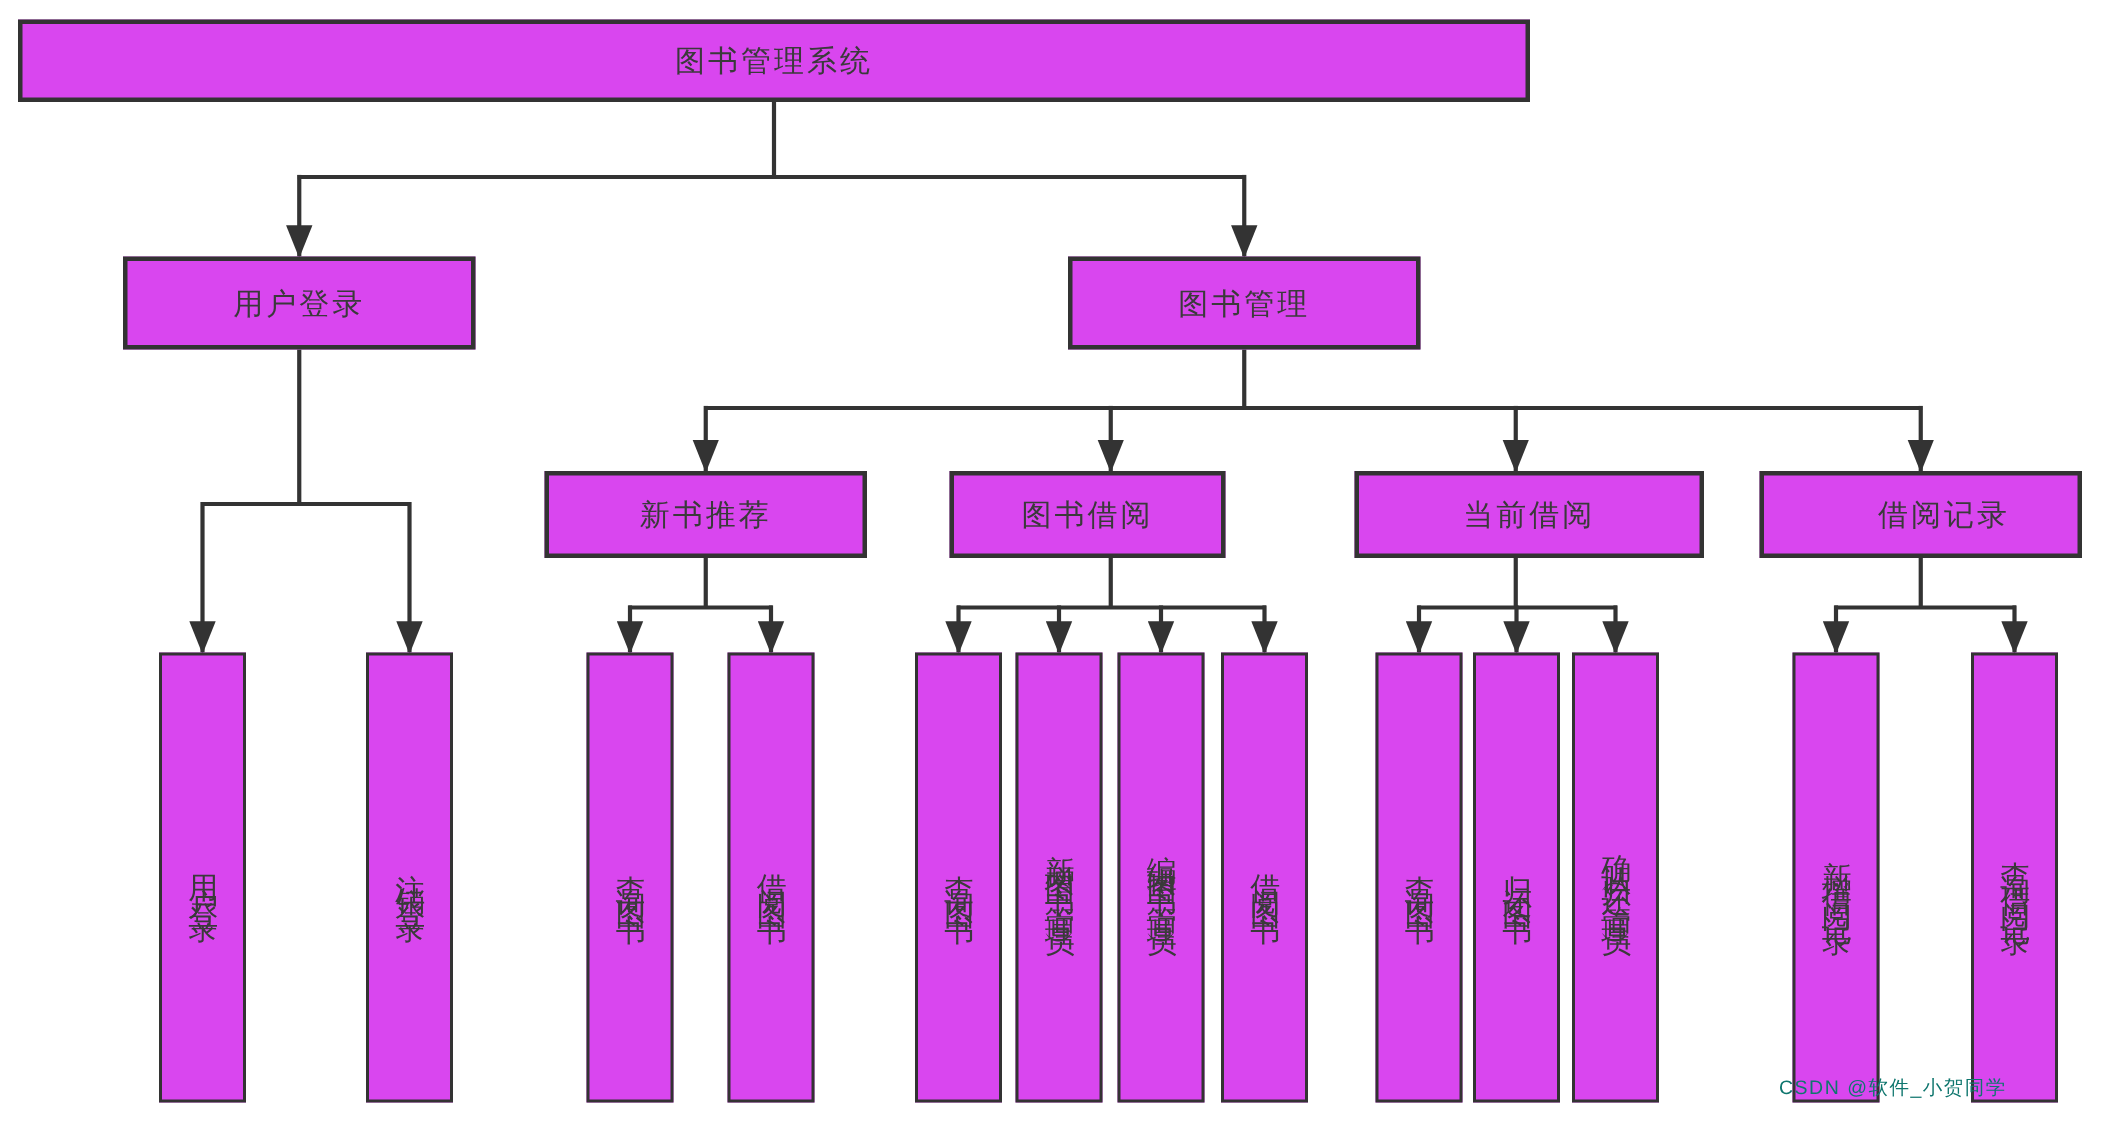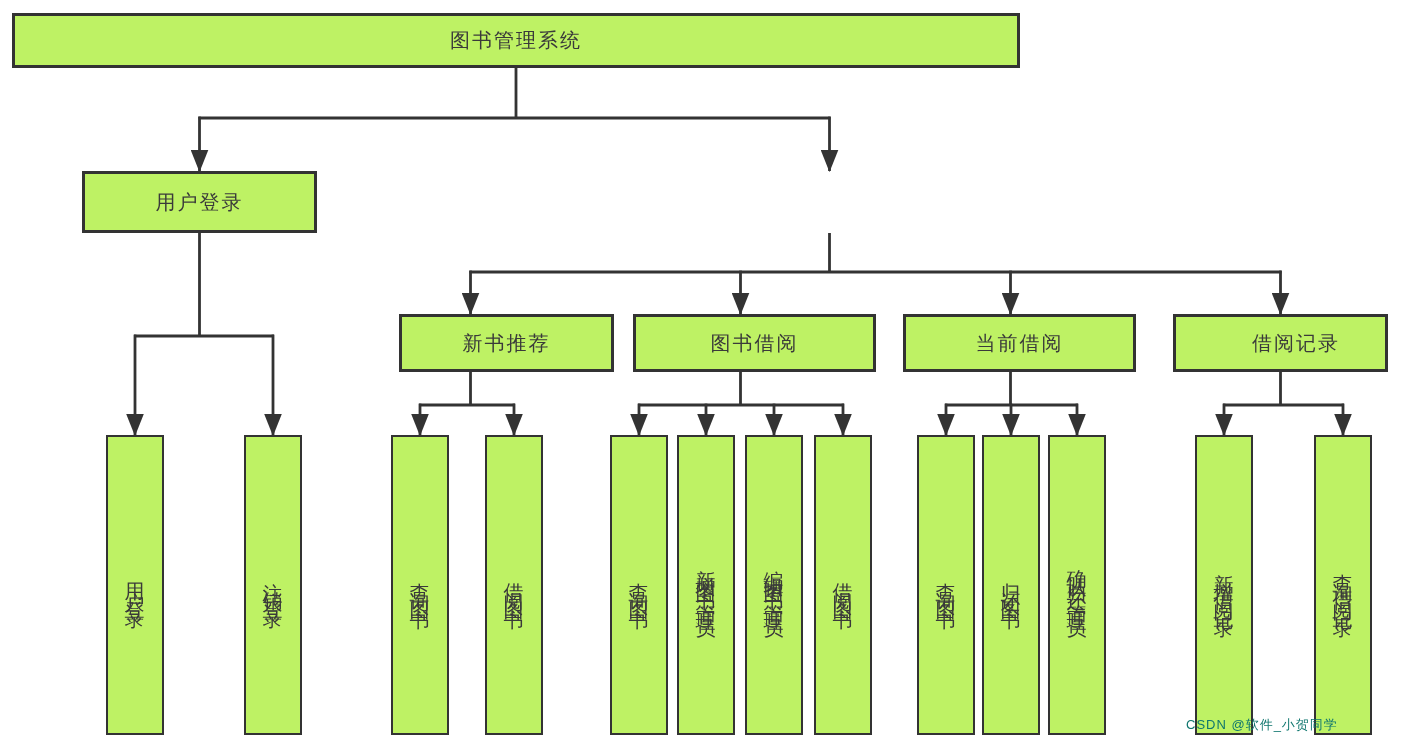--- a/index.html
+++ b/index.html
@@ -16,21 +16,21 @@
     overflow: hidden;
   }
   .connectors {
     position: absolute;
     left: 0; top: 0;
     width: 1405px; height: 747px;
     pointer-events: none;
   }
   .box {
     position: absolute;
-    background: #bef264;
+    background: #d946ef;
     border: 3px solid #333333;
     box-sizing: border-box;
     display: flex;
     align-items: center;
     justify-content: center;
     z-index: 2;
   }
   .box .label {
     font-size: 20px;
     color: #3a3a3a;
@@ -48,22 +48,22 @@
     font-size: 20px;
     white-space: nowrap;
   }
   .leaf-wide .label {
     letter-spacing: 7px;
   }
   
   .n-root            { left: 12px;  top: 13px;  width: 1008px; height: 55px; }
   .n-user-login      { left: 82px;  top: 171px; width: 235px;  height: 62px; }
   .n-book-mgmt       { left: 712px; top: 171px; width: 235px;  height: 62px; }
-  .n-new-book        { left: 363px; top: 314px; width: 215px;  height: 58px; margin-left: 36px; }
-  .n-book-borrow     { left: 633px; top: 314px; width: 243px;  height: 58px; }
+  .n-new-book        { left: 363px; top: 314px; width: 215px;  height: 58px; }
+  .n-book-borrow     { left: 633px; top: 314px; width: 184px;  height: 58px; }
   .n-current-borrow  { left: 903px; top: 314px; width: 233px;  height: 58px; }
   .n-borrow-records  { left: 1173px;top: 314px; width: 215px;  height: 58px; padding-left: 31px; }
   .leaf { top: 435px; width: 58px; height: 300px; }
   .lf-1  { left: 106px; }
   .lf-2  { left: 244px; }
   .lf-3  { left: 391px; }
   .lf-4  { left: 485px; }
   .lf-5  { left: 610px; }
   .lf-6  { left: 677px; }
   .lf-7  { left: 745px; }
@@ -132,20 +132,23 @@
     </g>
   </svg>
 
   <div class="box n-root">
     <span class="label">图书管理系统</span>
   </div>
 
   <div class="box n-user-login">
     <span class="label">用户登录</span>
   </div>
+  <div class="box n-book-mgmt">
+    <span class="label">图书管理</span>
+  </div>
 
   <div class="box n-new-book">
     <span class="label">新书推荐</span>
   </div>
   <div class="box n-book-borrow">
     <span class="label">图书借阅</span>
   </div>
   <div class="box n-current-borrow">
     <span class="label">当前借阅</span>
   </div>

